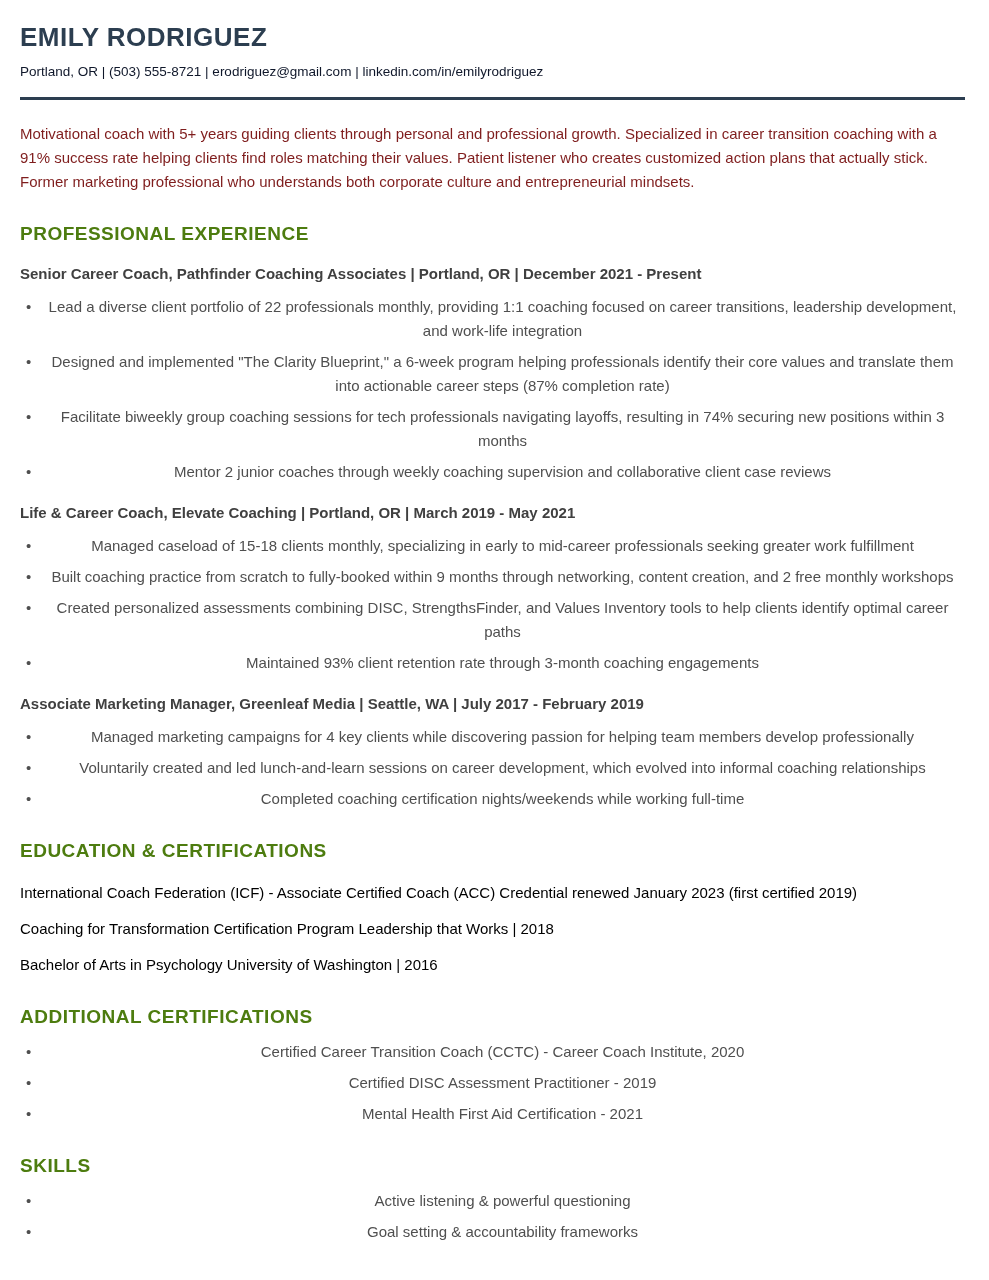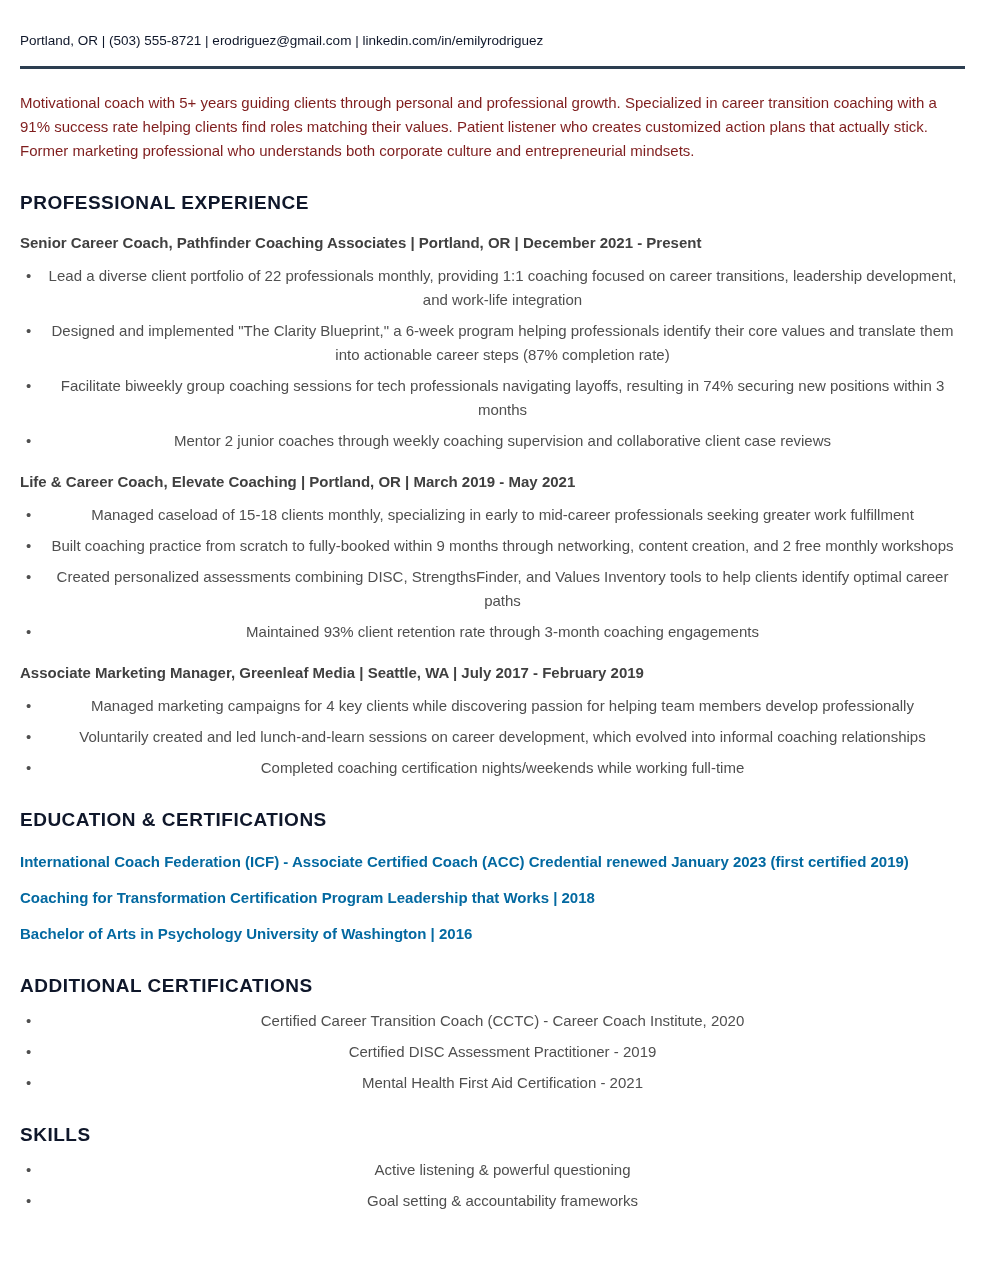--- a/index.html
+++ b/index.html
@@ -37,21 +37,21 @@
   .summary {
     margin-top: 22px;
     color: #7f1d1d;
   }
   h2.section-title {
     margin-top: 28px;
     font-size: 19px;
     line-height: 1.25;
     font-weight: 700;
     letter-spacing: 0.5px;
-    color: #0f172a;
+    color: #4d7c0f;
   }
   h3.job-title {
     margin-top: 18px;
     font-size: 15px;
     line-height: 1.4;
     font-weight: 700;
     color: #404040;
   }
   ul.bullets {
     margin-top: 11px;
@@ -65,31 +65,32 @@
   }
   ul.bullets li:last-child { margin-bottom: 0; }
   ul.bullets li::before {
     content: "\2022";
     position: absolute;
     left: -14px;
     top: 0;
     color: #4f4f4f;
   }
   .edu-entry {
-    font-weight: 700;
-    color: #0369a1;
+    font-weight: 400;
+    color: #000000;
     margin-top: 12px;
   }
   .edu-entry.first { margin-top: 18px; }
 </style>
 </head>
 <body>
 
 <div class="page">
 
+  <h1 class="name">EMILY RODRIGUEZ</h1>
   <div class="contact">Portland, OR | (503) 555-8721 | erodriguez@gmail.com | linkedin.com/in/emilyrodriguez</div>
   <hr class="divider">
 
   <p class="summary">Motivational coach with 5+ years guiding clients through personal and professional growth. Specialized in career transition coaching with a 91% success rate helping clients find roles matching their values. Patient listener who creates customized action plans that actually stick. Former marketing professional who understands both corporate culture and entrepreneurial mindsets.</p>
 
   <h2 class="section-title">PROFESSIONAL EXPERIENCE</h2>
 
   <h3 class="job-title">Senior Career Coach, Pathfinder Coaching Associates | Portland, OR | December 2021 - Present</h3>
   <ul class="bullets">
     <li>Lead a diverse client portfolio of 22 professionals monthly, providing 1:1 coaching focused on career transitions, leadership development, and work-life integration</li>

